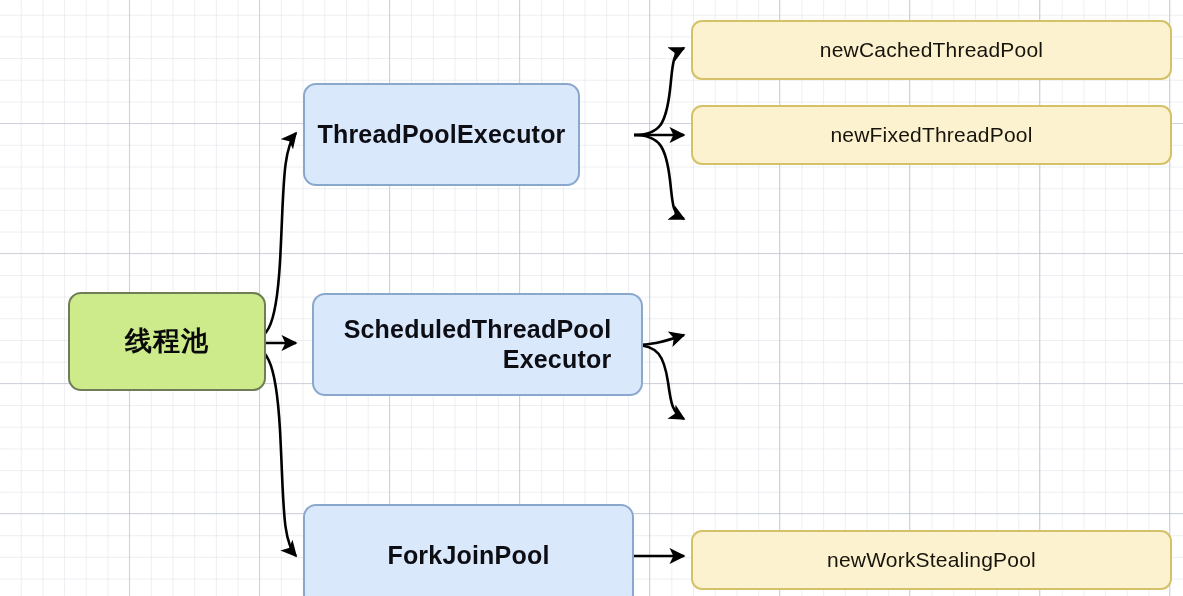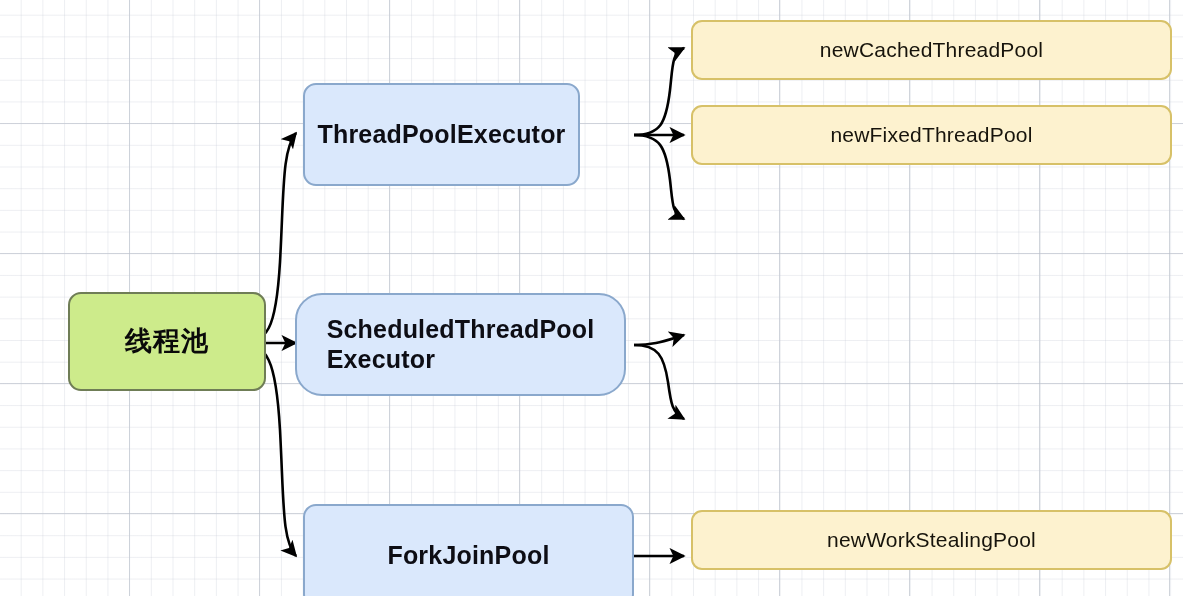--- a/index.html
+++ b/index.html
@@ -34,21 +34,21 @@
     width: 1183px;
     height: 596px;
     pointer-events: none;
   }
   .node {
     position: absolute;
     box-sizing: border-box;
     display: flex;
     align-items: center;
     justify-content: center;
-    text-align: left;
+    text-align: right;
     border-radius: 13px;
     line-height: 1.18;
     white-space: pre-line;
   }
   .node-root {
     background: #cdeb8b;
     border: 2px solid #6f7d56;
     color: #0a0a0a;
     font-weight: bold;
     font-size: 27px;
@@ -97,27 +97,27 @@
       <path d="M 634 345 C 658 345 664 356 668 382 C 671 404 672 412 684 419"></path>
 
       <path d="M 634 556 L 684 556"></path>
     </g>
   </svg>
 
   <div class="node node-root" style="left:40px; top:292px; width:198px; height:99px;margin-left:28px;">线程池</div>
 
   <div class="node node-mid" style="left:303px; top:83px; width:277px; height:103px;">ThreadPoolExecutor</div>
 
-  <div class="node node-mid" style="left:295px; top:293px; width:331px; height:103px;border-radius:27px;">ScheduledThreadPool
+  <div class="node node-mid" style="left:312px; top:293px; width:331px; height:103px;">ScheduledThreadPool
 Executor</div>
 
   <div class="node node-mid" style="left:303px; top:504px; width:331px; height:103px;">ForkJoinPool</div>
 
   <div class="node node-leaf" style="left:691px; top:20px; width:481px; height:60px;">newCachedThreadPool</div>
 
   <div class="node node-leaf" style="left:691px; top:105px; width:481px; height:60px;">newFixedThreadPool</div>
 
 
 
 
-  <div class="node node-leaf" style="left:691px; top:510px; width:481px; height:60px;">newWorkStealingPool</div>
+  <div class="node node-leaf" style="left:691px; top:530px; width:481px; height:60px;">newWorkStealingPool</div>
 
 </div>
 
 </body></html>

